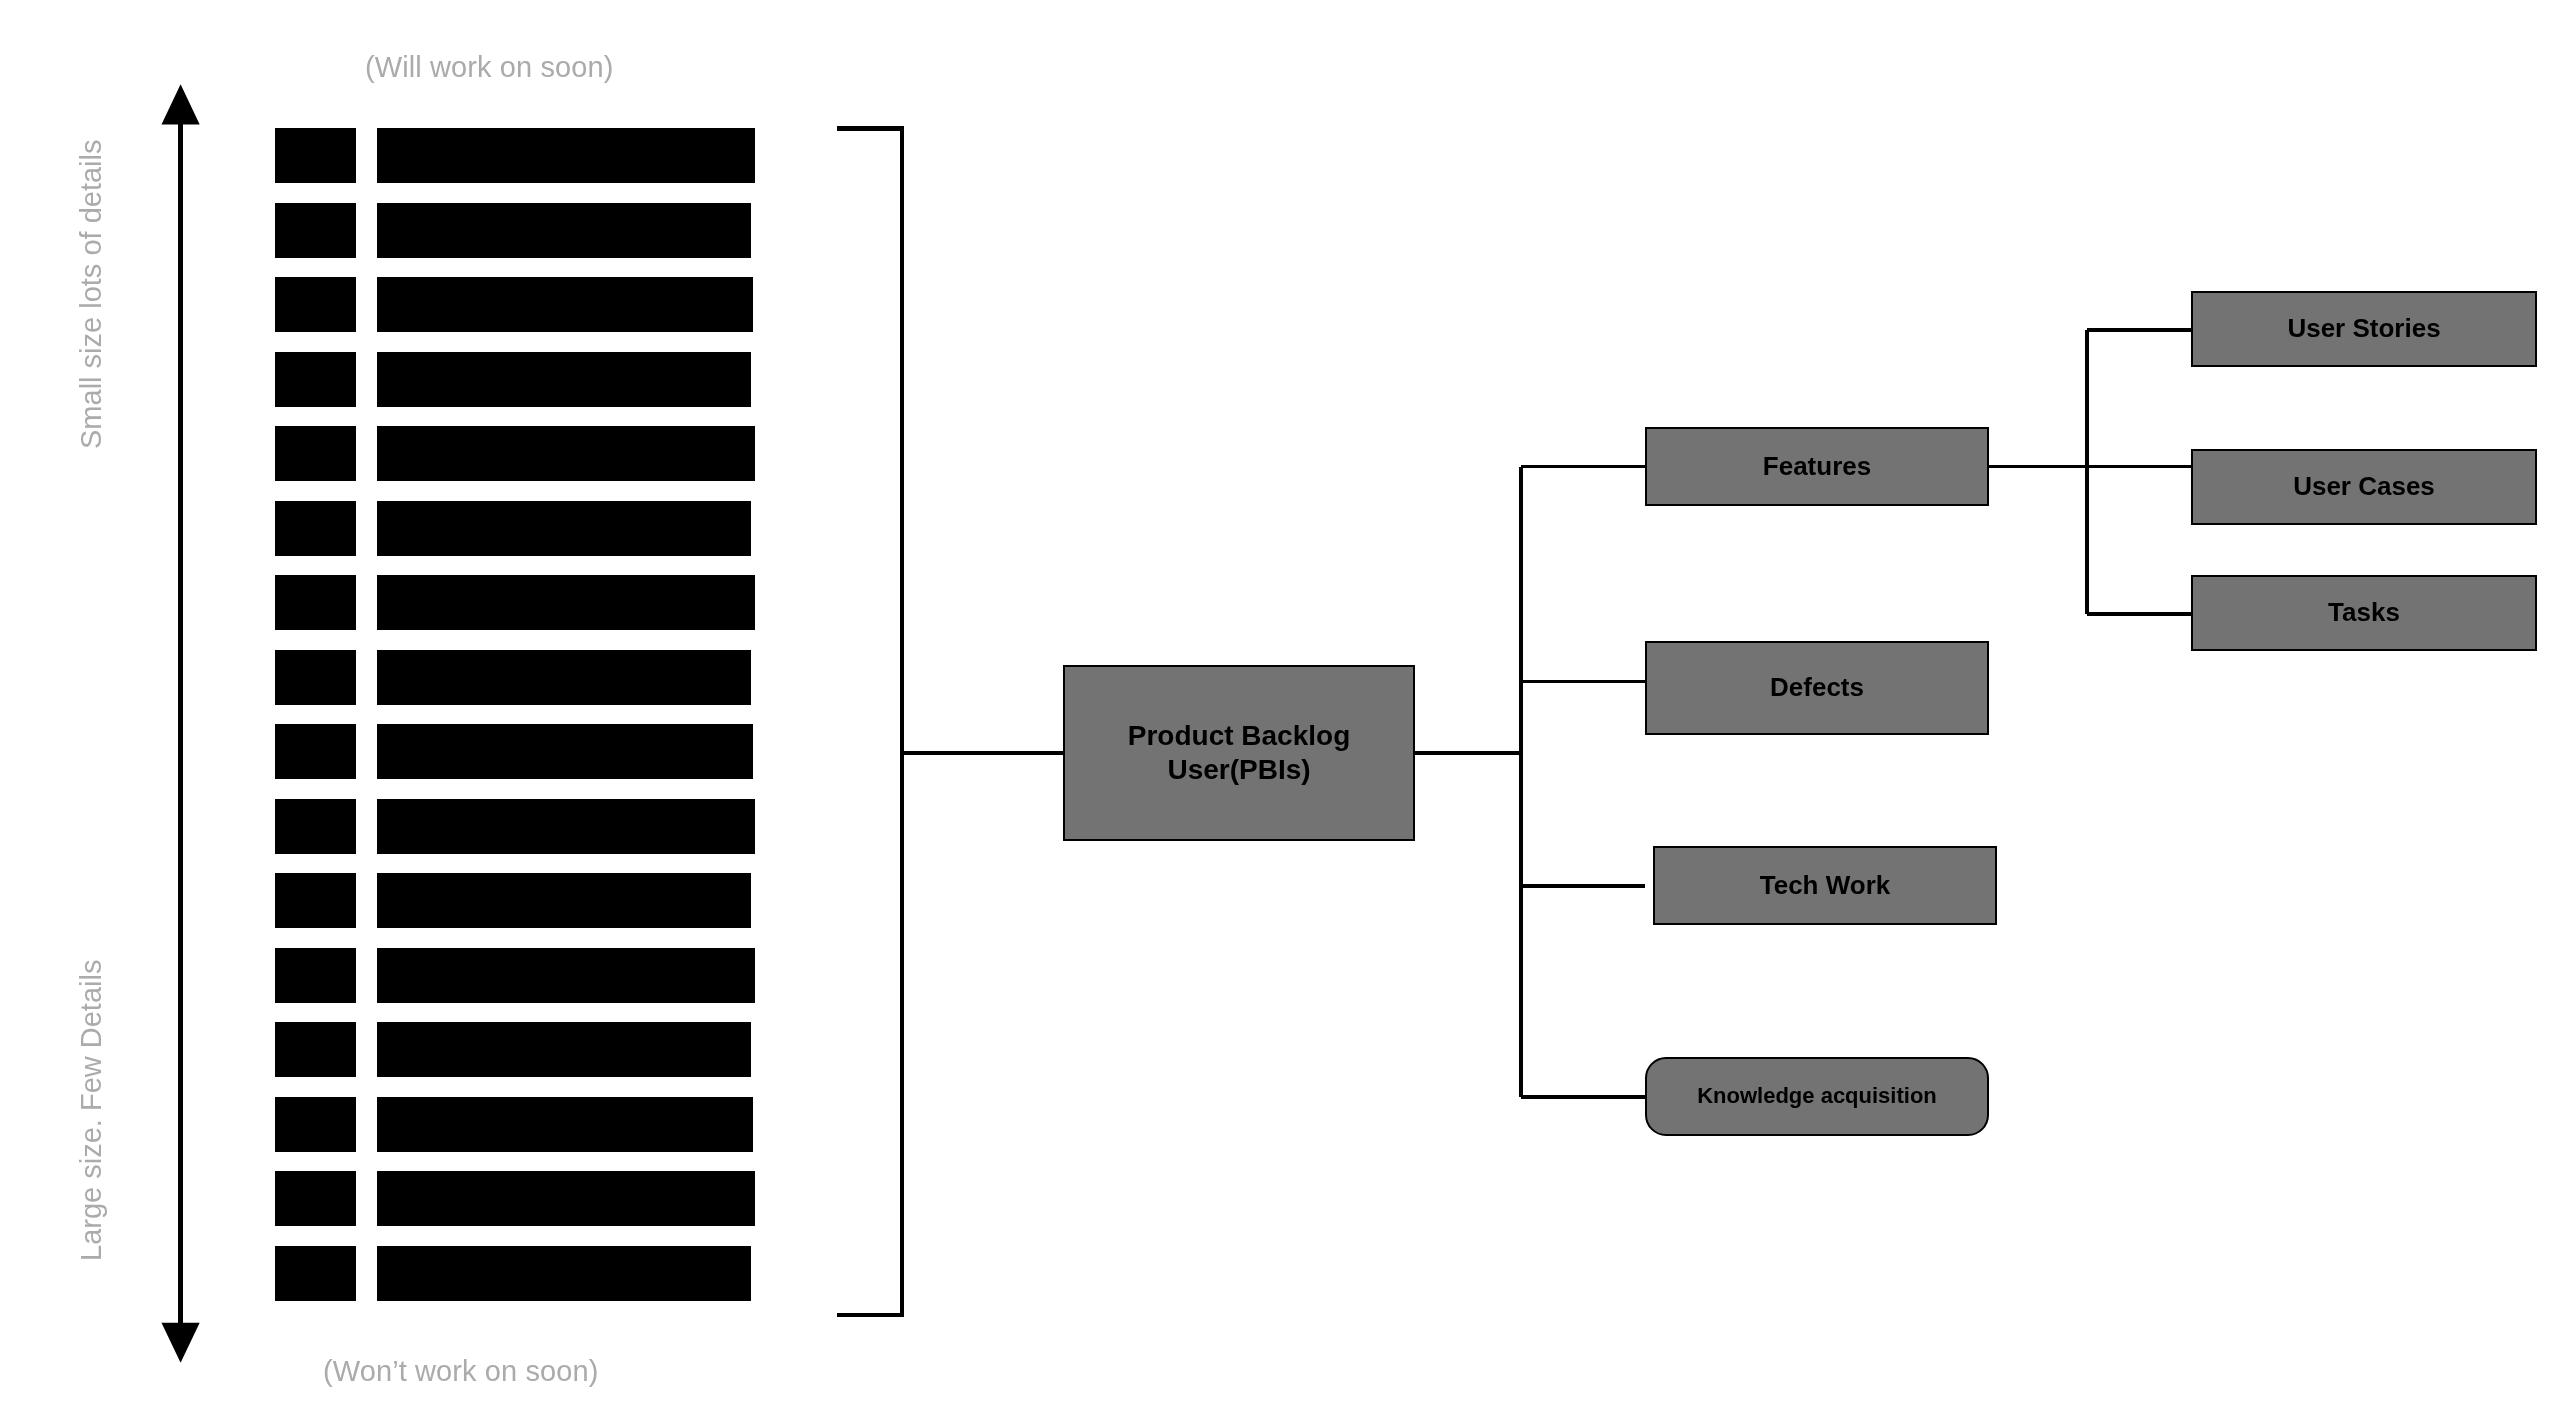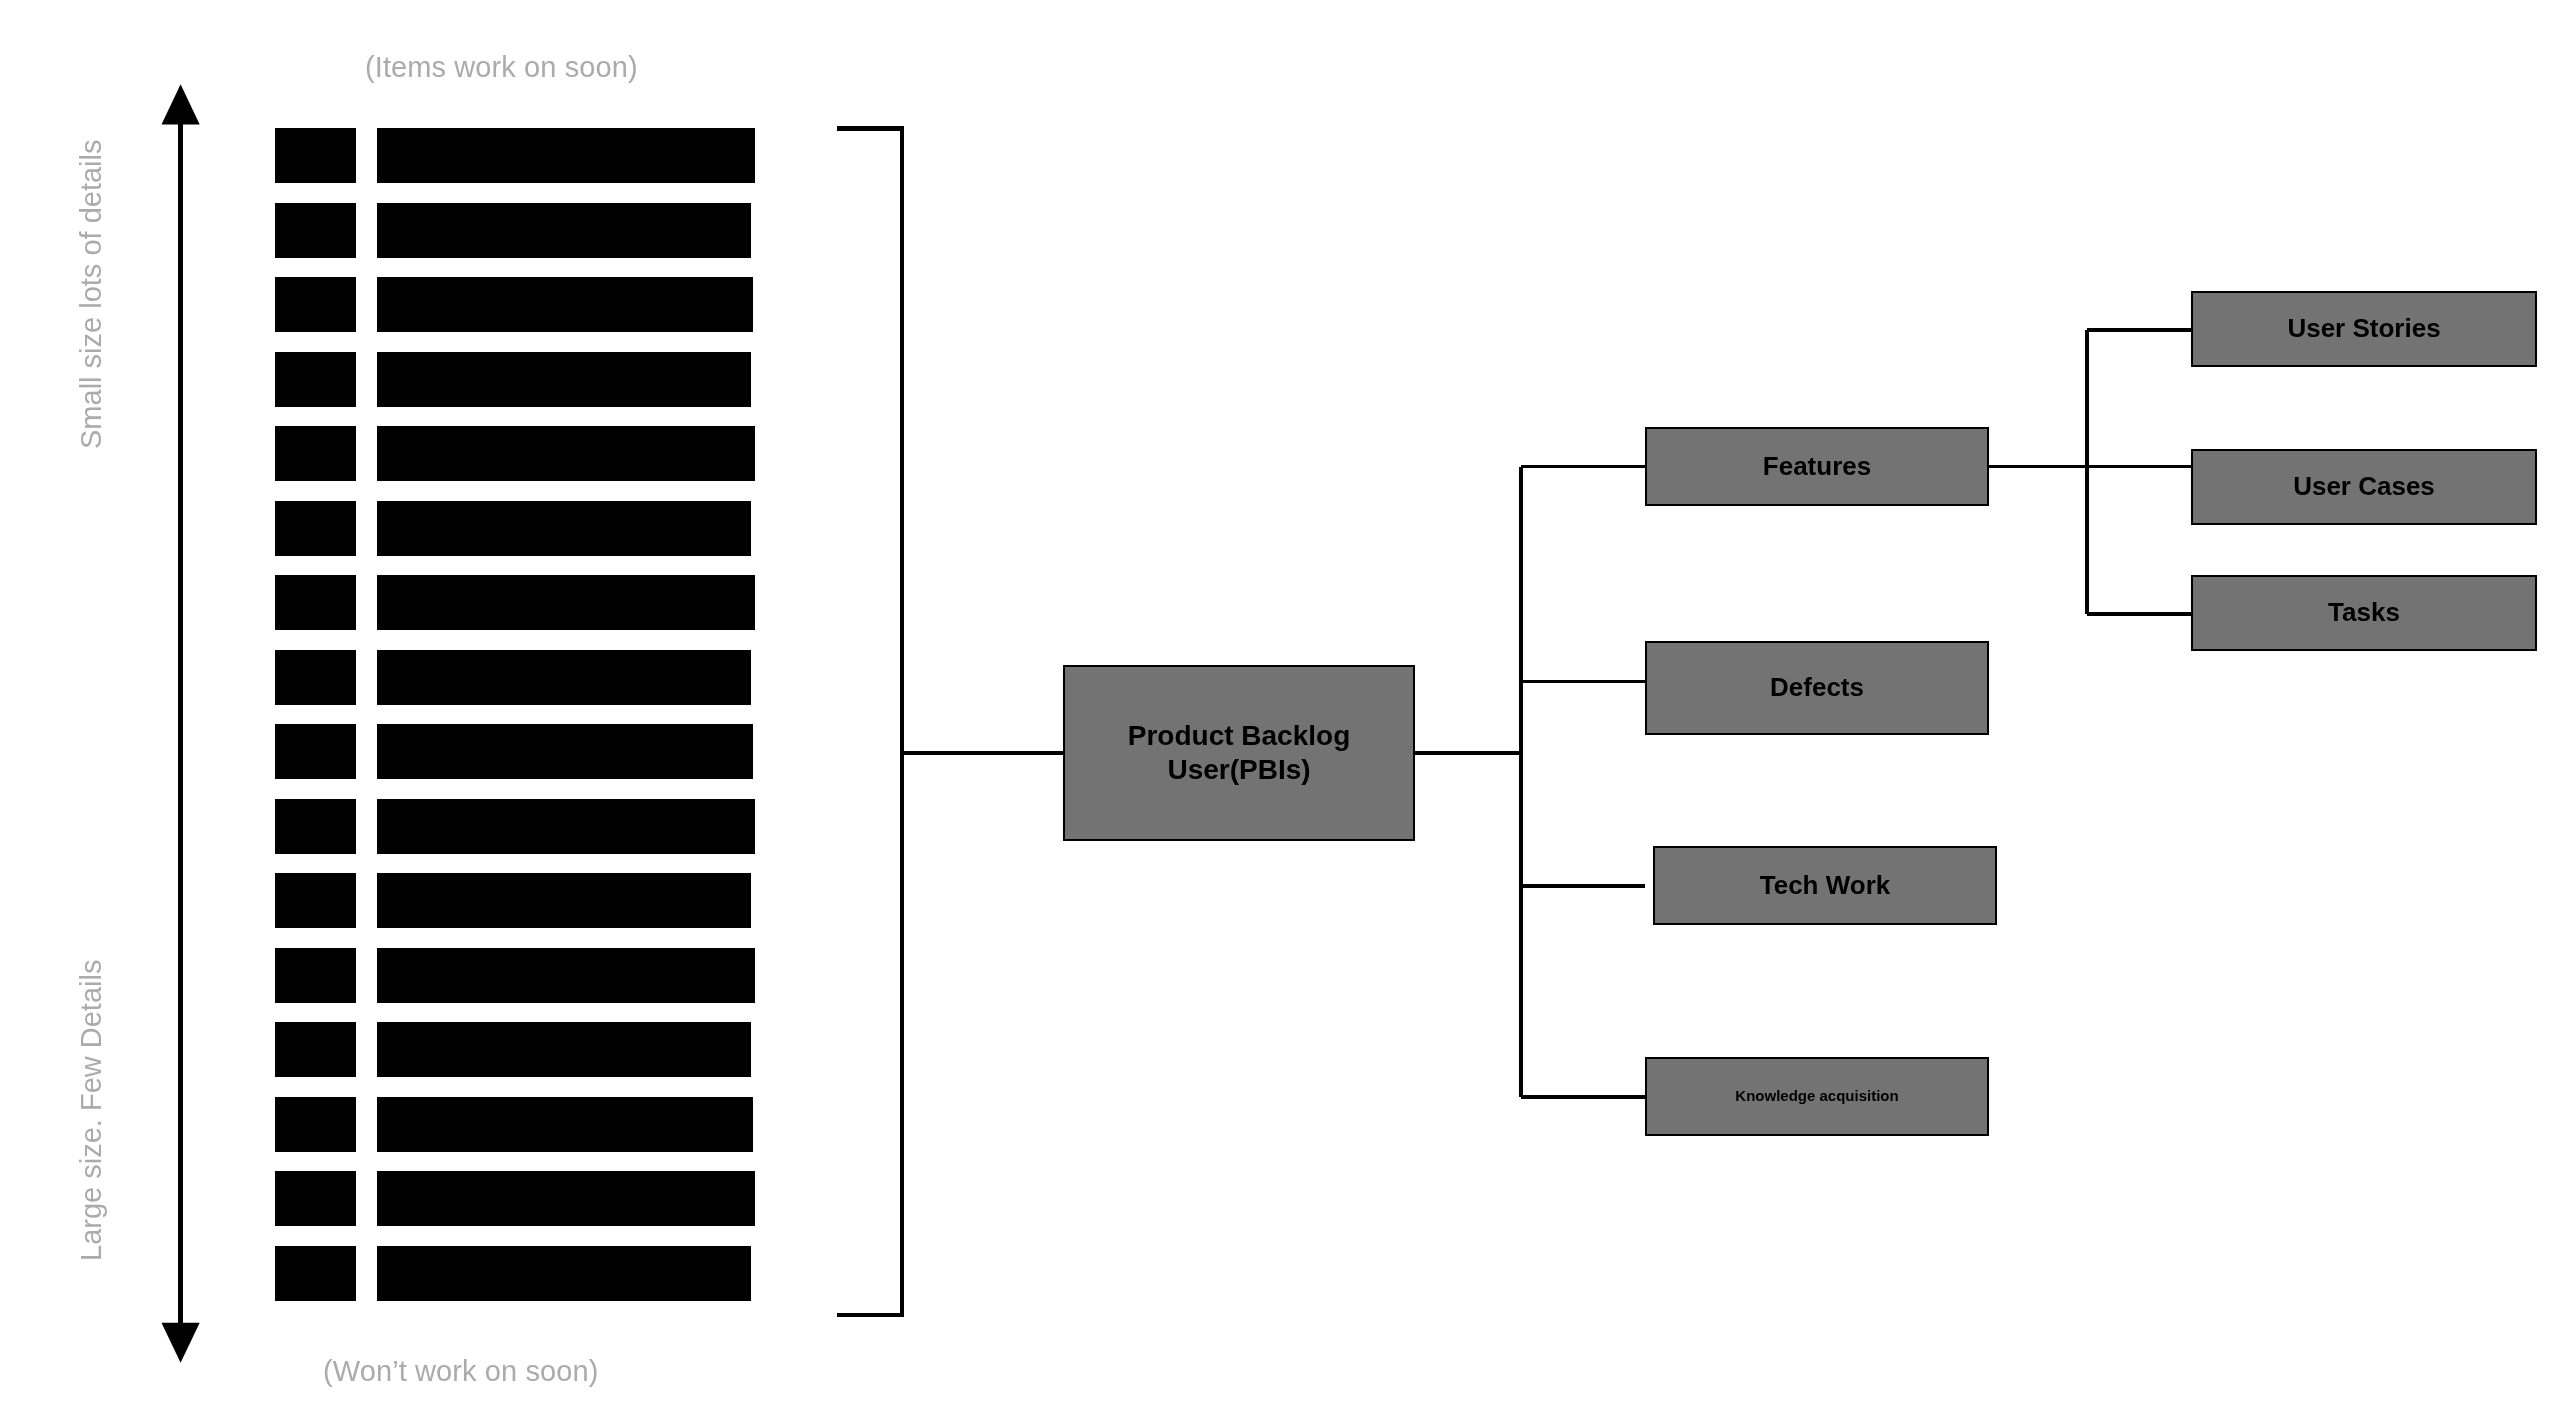--- a/index.html
+++ b/index.html
@@ -49,21 +49,21 @@
     display: flex;
     align-items: center;
     justify-content: center;
     text-align: center;
     color: #000000;
     font-weight: 700;
     line-height: 1.22;
   }
   .node.lvl1 { font-size: 28px; }
   .node.lvl2 { font-size: 26px; }
-  .node.lvl2.small { font-size: 15px; }
+  .node.lvl2.small { font-size: 22px; border-radius: 21px; }
   .node.lvl3 { font-size: 26px; }
   svg.wires {
     position: absolute;
     left: 0;
     top: 0;
     width: 2576px;
     height: 1428px;
     pointer-events: none;
   }
   svg.wires line, svg.wires path, svg.wires polyline {
@@ -98,21 +98,21 @@
     <line x1="2082" y1="488" x2="2184" y2="488" stroke-width="4"></line>
     <line x1="2184" y1="345" x2="2184" y2="642" stroke-width="4"></line>
     <line x1="2184" y1="345" x2="2293" y2="345" stroke-width="4"></line>
     <line x1="2184" y1="488" x2="2293" y2="488" stroke-width="4"></line>
     <line x1="2184" y1="642" x2="2293" y2="642" stroke-width="4"></line>
   </svg>
 
   <div class="vlabel" style="left:75px; top:449px;">Small size lots of details</div>
   <div class="vlabel" style="left:75px; top:1261px;">Large size. Few Details</div>
 
-  <div class="label" style="left:365px; top:51px;">(Items work on soon)</div>
+  <div class="label" style="left:365px; top:51px;">(Will work on soon)</div>
   <div class="label" style="left:323px; top:1355px;">(Won’t work on soon)</div>
 
   <div id="backlog-list">
       <div>
         <div class="bar" style="left: 275px; top: 128px; width: 81px; height: 55px;"></div>
         <div class="bar" style="left: 377px; top: 128px; width: 378px; height: 55px;"></div>
       </div>
       <div>
         <div class="bar" style="left: 275px; top: 203px; width: 81px; height: 55px;"></div>
         <div class="bar" style="left: 377px; top: 203px; width: 374px; height: 55px;"></div>

